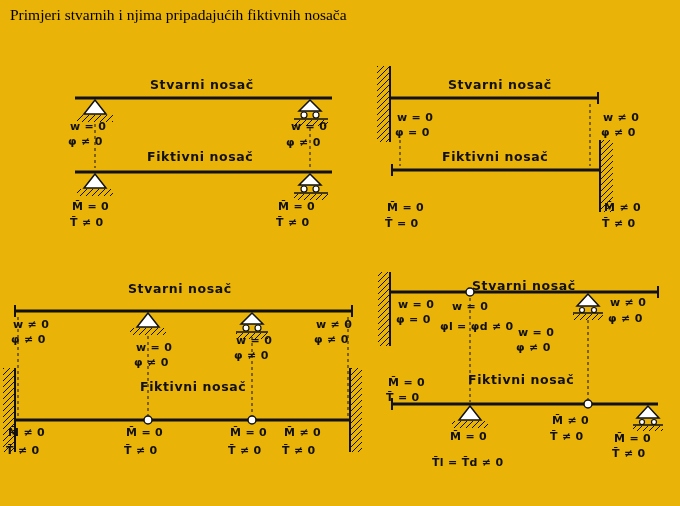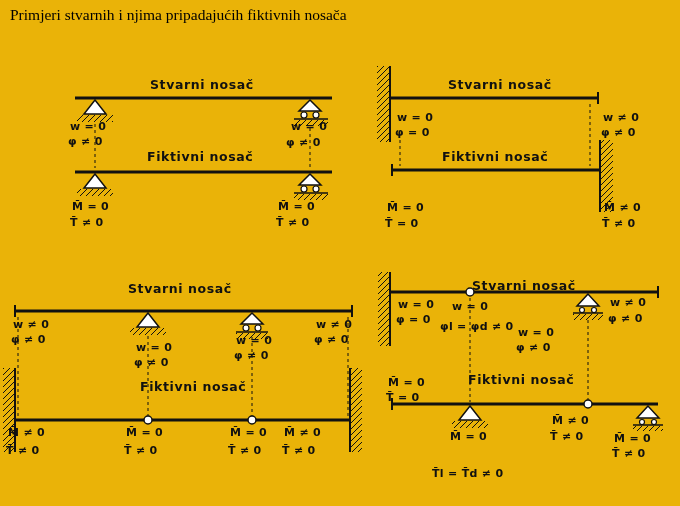--- a/index.html
+++ b/index.html
@@ -159,19 +159,19 @@
   <div class="lbl" style="left:396px;top:313px">φ = 0</div>
   <div class="lbl" style="left:452px;top:300px">w = 0</div>
   <div class="lbl" style="left:440px;top:320px">φl = φd ≠ 0</div>
   <div class="lbl" style="left:518px;top:326px">w = 0</div>
   <div class="lbl" style="left:516px;top:341px">φ ≠ 0</div>
   <div class="lbl" style="left:610px;top:296px">w ≠ 0</div>
   <div class="lbl" style="left:608px;top:312px">φ ≠ 0</div>
   <div class="lbl" style="left:388px;top:376px">M̄ = 0</div>
   <div class="lbl" style="left:386px;top:391px">T̄ = 0</div>
   <div class="lbl" style="left:450px;top:430px">M̄ = 0</div>
-  <div class="lbl" style="left:432px;top:467px">T̄l = T̄d ≠ 0</div>
+  <div class="lbl" style="left:432px;top:456px">T̄l = T̄d ≠ 0</div>
   <div class="lbl" style="left:552px;top:414px">M̄ ≠ 0</div>
   <div class="lbl" style="left:550px;top:430px">T̄ ≠ 0</div>
   <div class="lbl" style="left:614px;top:432px">M̄ = 0</div>
   <div class="lbl" style="left:612px;top:447px">T̄ ≠ 0</div>
 
 </div>
 
 </body></html>

